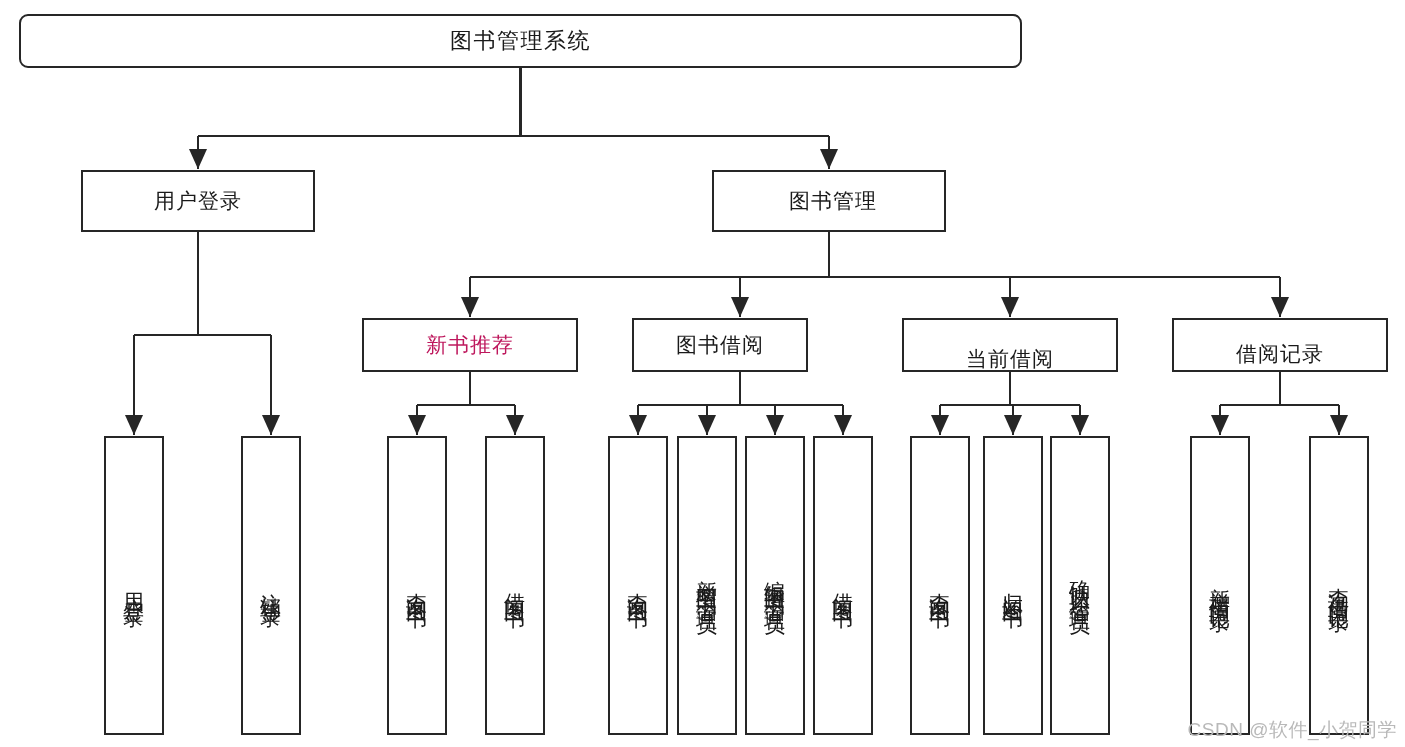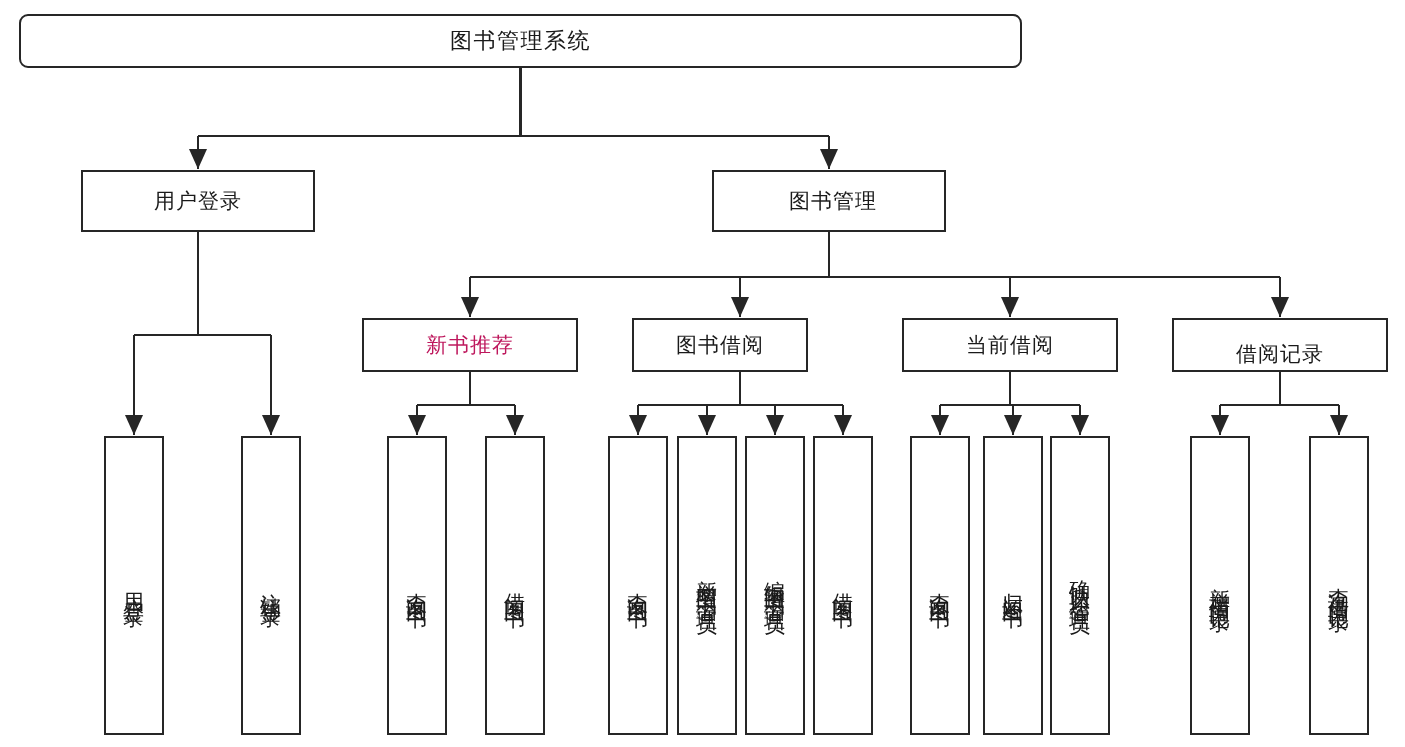--- a/index.html
+++ b/index.html
@@ -137,21 +137,21 @@
       </div>
       <div class="node horiz" style="left: 712px; top: 170px; width: 234px; height: 62px; border-color: rgb(38, 38, 38); background: rgb(255, 255, 255); padding-left: 8px;">
         <span class="node-label" style="color: rgb(26, 26, 26);">图书管理</span>
       </div>
       <div class="node horiz" style="left: 362px; top: 318px; width: 216px; height: 54px; border-color: rgb(38, 38, 38); background: rgb(255, 255, 255);">
         <span class="node-label" style="color: #be185d;">新书推荐</span>
       </div>
       <div class="node horiz" style="left: 632px; top: 318px; width: 176px; height: 54px; border-color: rgb(38, 38, 38); background: rgb(255, 255, 255);">
         <span class="node-label" style="color: rgb(26, 26, 26);">图书借阅</span>
       </div>
-      <div class="node horiz" style="left: 902px; top: 318px; width: 216px; height: 54px; border-color: rgb(38, 38, 38); background: rgb(255, 255, 255);">
+      <div class="node horiz" style="left: 902px; top: 318px; width: 216px; height: 54px; border-color: rgb(38, 38, 38); background: rgb(255, 255, 255); align-items: flex-end;">
         <span class="node-label" style="color: rgb(26, 26, 26);">当前借阅</span>
       </div>
       <div class="node horiz" style="left: 1172px; top: 318px; width: 216px; height: 54px; border-color: rgb(38, 38, 38); background: rgb(255, 255, 255);">
         <span class="node-label" style="color: rgb(26, 26, 26); margin-top: 18px;">借阅记录</span>
       </div>
       <div class="node vert" style="left: 104px; top: 436px; width: 60px; height: 299px; border-color: rgb(38, 38, 38); background: rgb(255, 255, 255);">
         <span class="node-label" style="color: rgb(26, 26, 26);">用户登录</span>
       </div>
       <div class="node vert" style="left: 241px; top: 436px; width: 60px; height: 299px; border-color: rgb(38, 38, 38); background: rgb(255, 255, 255);">
         <span class="node-label" style="color: rgb(26, 26, 26);">注销登录</span>
@@ -183,13 +183,14 @@
       <div class="node vert" style="left: 1050px; top: 436px; width: 60px; height: 299px; border-color: rgb(38, 38, 38); background: rgb(255, 255, 255);">
         <span class="node-label" style="color: rgb(26, 26, 26);">确认归还（管理员）</span>
       </div>
       <div class="node vert" style="left: 1190px; top: 436px; width: 60px; height: 299px; border-color: rgb(38, 38, 38); background: rgb(255, 255, 255);">
         <span class="node-label" style="color: rgb(26, 26, 26);">新增借阅记录</span>
       </div>
       <div class="node vert" style="left: 1309px; top: 436px; width: 60px; height: 299px; border-color: rgb(38, 38, 38); background: rgb(255, 255, 255);">
         <span class="node-label" style="color: rgb(26, 26, 26);">查询借阅记录</span>
       </div>
     </div>
+  <div id="watermark">CSDN @软件_小贺同学</div>
 </div>
 
 </body></html>

